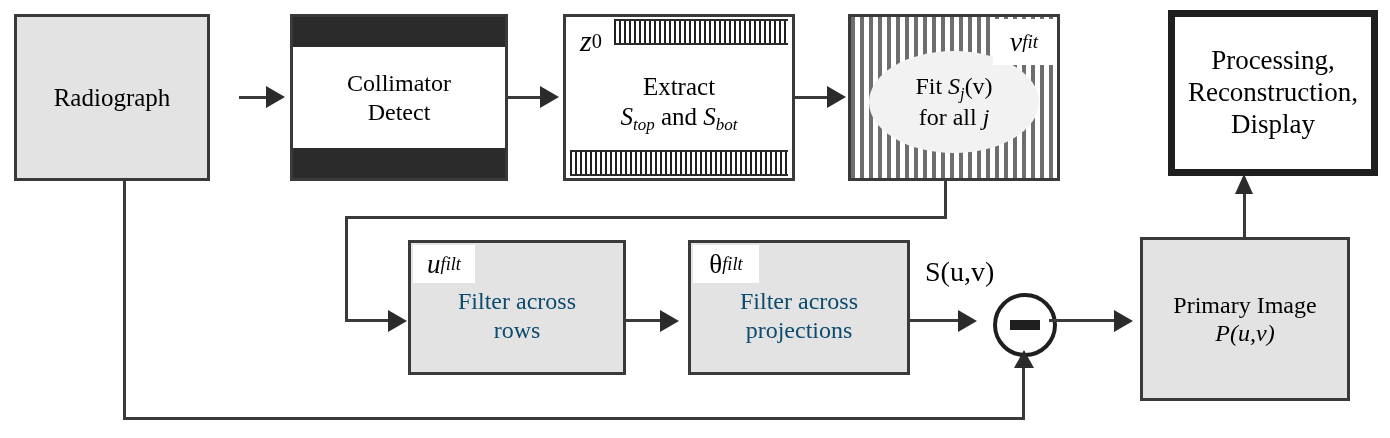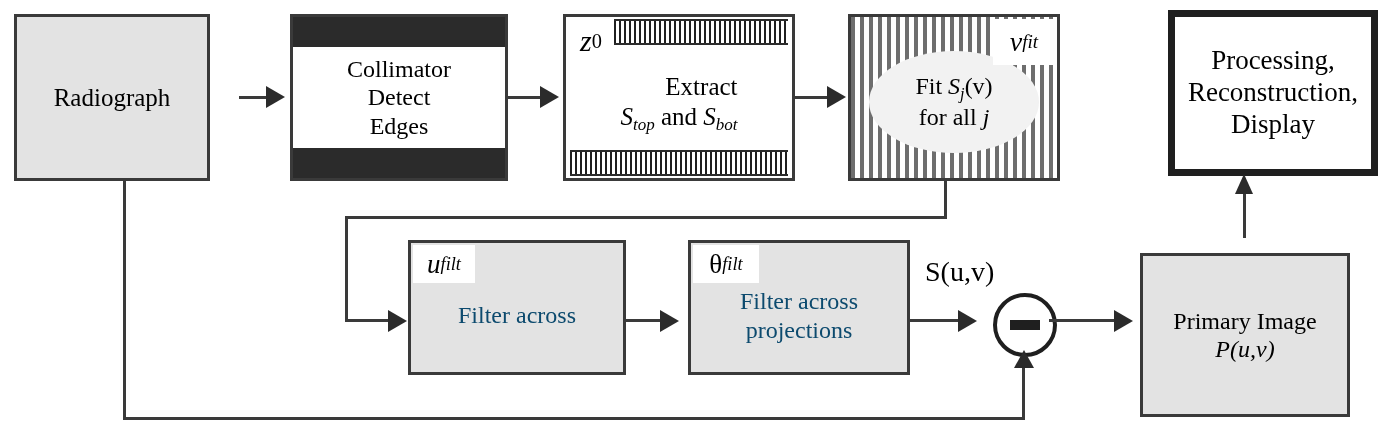--- a/index.html
+++ b/index.html
@@ -103,35 +103,34 @@
 
   <div class="ln lnh" style="left:239px;top:96px;width:33px;"></div>
   <div class="arrowR" style="left:266px;top:86px;"></div>
 
   <div class="bx white" style="left:290px;top:14px;width:218px;height:167px;overflow:hidden;">
     <div class="blackband" style="top:0;height:30px;"></div>
     <div class="blackband" style="bottom:0;height:30px;"></div>
     <div class="ser t24" style="position:relative;z-index:2;">
       <span class="lbl">Collimator</span>
       <span class="lbl">Detect</span>
-      <span class="lbl">Edges</span>
     </div>
   </div>
 
   <div class="ln lnh" style="left:508px;top:96px;width:37px;"></div>
   <div class="arrowR" style="left:540px;top:86px;"></div>
 
   <div class="bx white" style="left:563px;top:14px;width:232px;height:167px;overflow:hidden;">
     <div class="stripeband" style="left:48px;right:4px;top:2px;height:26px;"></div>
     <div class="stripeband" style="left:4px;right:4px;bottom:2px;height:26px;"></div>
     <div class="cornerlabel ser it" style="left:2px;top:2px;width:46px;height:44px;font-size:30px;">
       <span>z</span>
         <sub style="font-style:normal;">0</sub>
     </div>
-    <div class="ser t25" style="position:relative;z-index:2;margin-top:12px;text-align:right;">
+    <div class="ser t25" style="position:relative;z-index:2;margin-top:12px;">
       <span class="lbl">Extract</span>
       <span class="lbl"><span class="it">S</span><sub>top</sub><span> and </span><span class="it">S</span><sub>bot</sub></span>
     </div>
   </div>
 
   <div class="ln lnh" style="left:795px;top:96px;width:37px;"></div>
   <div class="arrowR" style="left:827px;top:86px;"></div>
 
   <div class="bx" style="left:848px;top:14px;width:212px;height:167px;overflow:hidden;background:#fff;">
     <div class="vstripes"></div>
@@ -161,20 +160,21 @@
   <div class="ln lnh" style="left:345px;top:319px;width:48px;"></div>
   <div class="arrowR" style="left:388px;top:310px;"></div>
 
   <div class="bx" style="left:408px;top:240px;width:218px;height:135px;overflow:hidden;">
     <div class="cornerlabel ser" style="left:2px;top:2px;width:62px;height:38px;font-size:27px;">
       <span class="it">u</span>
         <sub>filt</sub>
     </div>
     <div class="ser t24 graytxt" style="position:relative;z-index:2;margin-top:16px;">
       <span class="lbl">Filter across</span>
+      <span class="lbl">rows</span>
     </div>
   </div>
 
   <div class="ln lnh" style="left:626px;top:319px;width:40px;"></div>
   <div class="arrowR" style="left:660px;top:310px;"></div>
 
   <div class="bx" style="left:688px;top:240px;width:222px;height:135px;overflow:hidden;">
     <div class="cornerlabel ser" style="left:2px;top:2px;width:66px;height:38px;font-size:27px;">
       <span>θ</span>
         <sub>filt</sub>
@@ -189,21 +189,21 @@
   <div class="ln lnh" style="left:910px;top:319px;width:55px;"></div>
   <div class="arrowR" style="left:958px;top:310px;"></div>
 
   <div class="minusnode" style="left:993px;top:293px;width:56px;height:56px;">
     <div class="minusbar"></div>
   </div>
 
   <div class="ln lnh" style="left:1049px;top:319px;width:72px;"></div>
   <div class="arrowR" style="left:1114px;top:310px;"></div>
 
-  <div class="bx" style="left:1140px;top:237px;width:210px;height:164px;margin-top:16px;">
+  <div class="bx" style="left:1140px;top:237px;width:210px;height:164px;">
     <div class="ser t24">
       <span class="lbl">Primary Image</span>
       <span class="lbl it">P(u,v)</span>
     </div>
   </div>
 
   <div class="ln lnv" style="left:1243px;top:190px;height:48px;"></div>
   <div class="arrowU slim" style="left:1235px;top:174px;"></div>
 
   <div class="ln lnv" style="left:123px;top:181px;height:239px;"></div>

